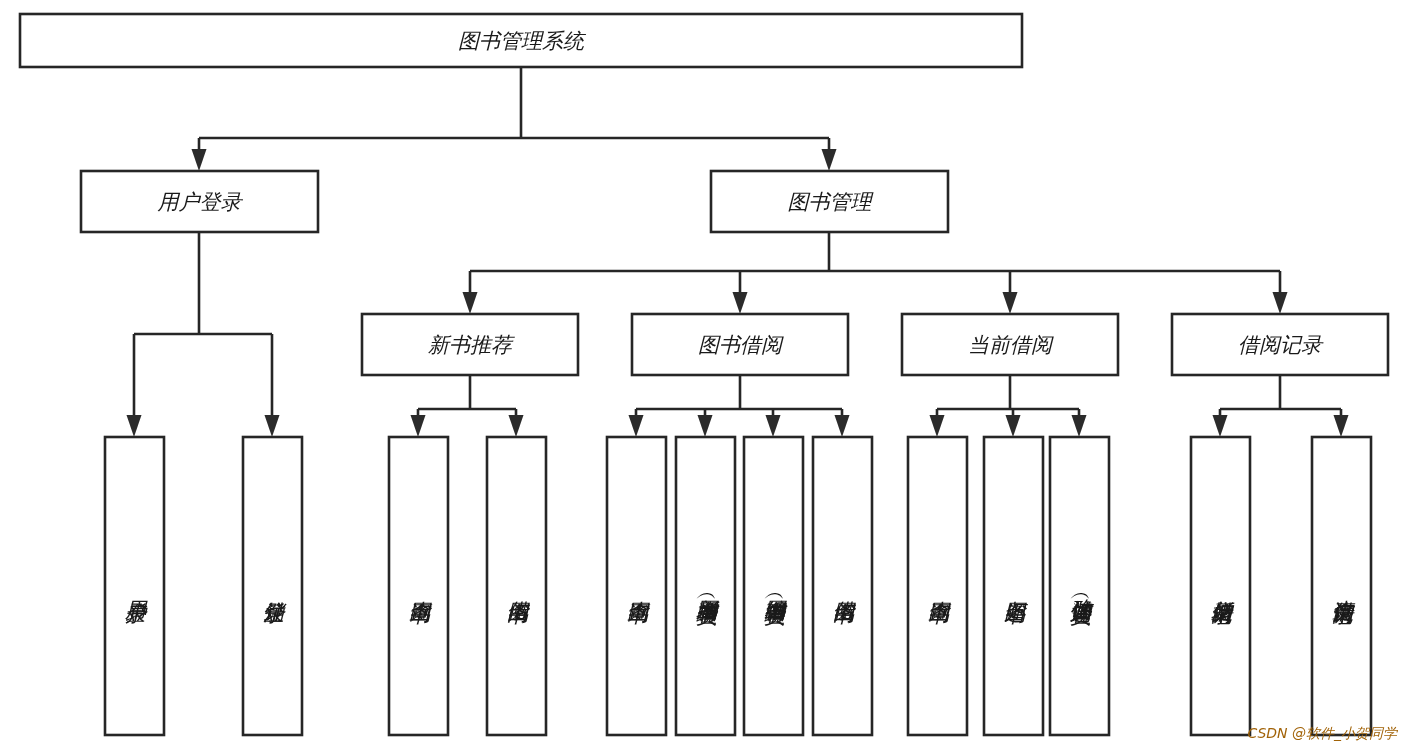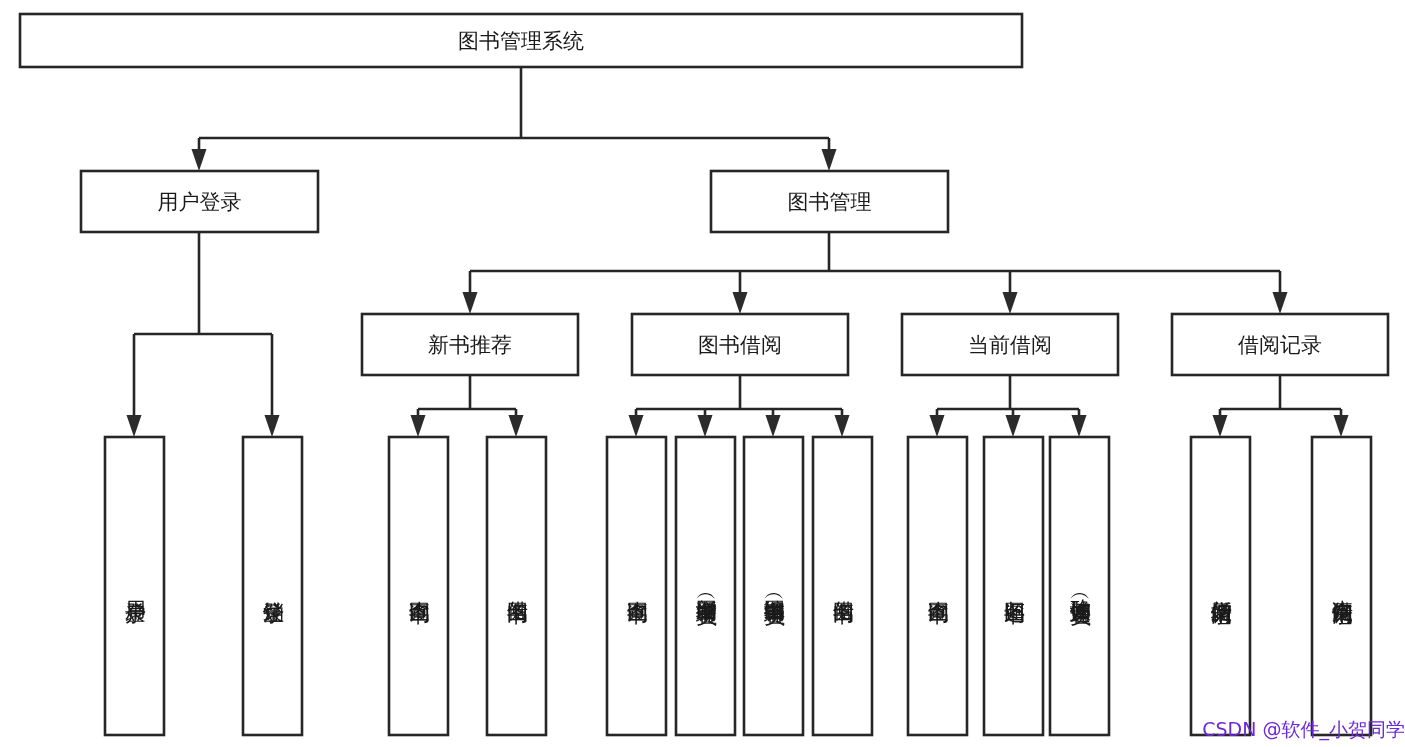--- a/index.html
+++ b/index.html
@@ -12,20 +12,21 @@
     width: 1405px;
     height: 747px;
     overflow: hidden;
     font-family: "DejaVu Sans", "Liberation Sans", sans-serif;
     position: relative;
   }
   #diagram-root {
     position: relative;
     width: 1405px;
     height: 747px;
+    font-style: italic;
   }
   svg#diagram-svg {
     position: absolute;
     left: 0;
     top: 0;
     width: 1405px;
     height: 747px;
     display: block;
   }
   .node-box {
@@ -61,25 +62,25 @@
     letter-spacing: 1px;
     display: flex;
     align-items: center;
     justify-content: center;
     text-align: center;
     white-space: nowrap;
     pointer-events: none;
   }
   .watermark {
     position: absolute;
-    right: 0;
+    right: 8px;
     bottom: 4px;
     font-family: "DejaVu Sans", "Liberation Sans", sans-serif;
-    font-size: 19px;
-    color: #6d28d9;
+    font-size: 14px;
+    color: #a16207;
     white-space: nowrap;
     user-select: none;
   }
 </style>
 </head>
 <body>
 
 <div id="diagram-root">
   <svg id="diagram-svg" viewBox="0 0 1405 747" xmlns="http://www.w3.org/2000/svg">
     <g id="connectors-layer">

